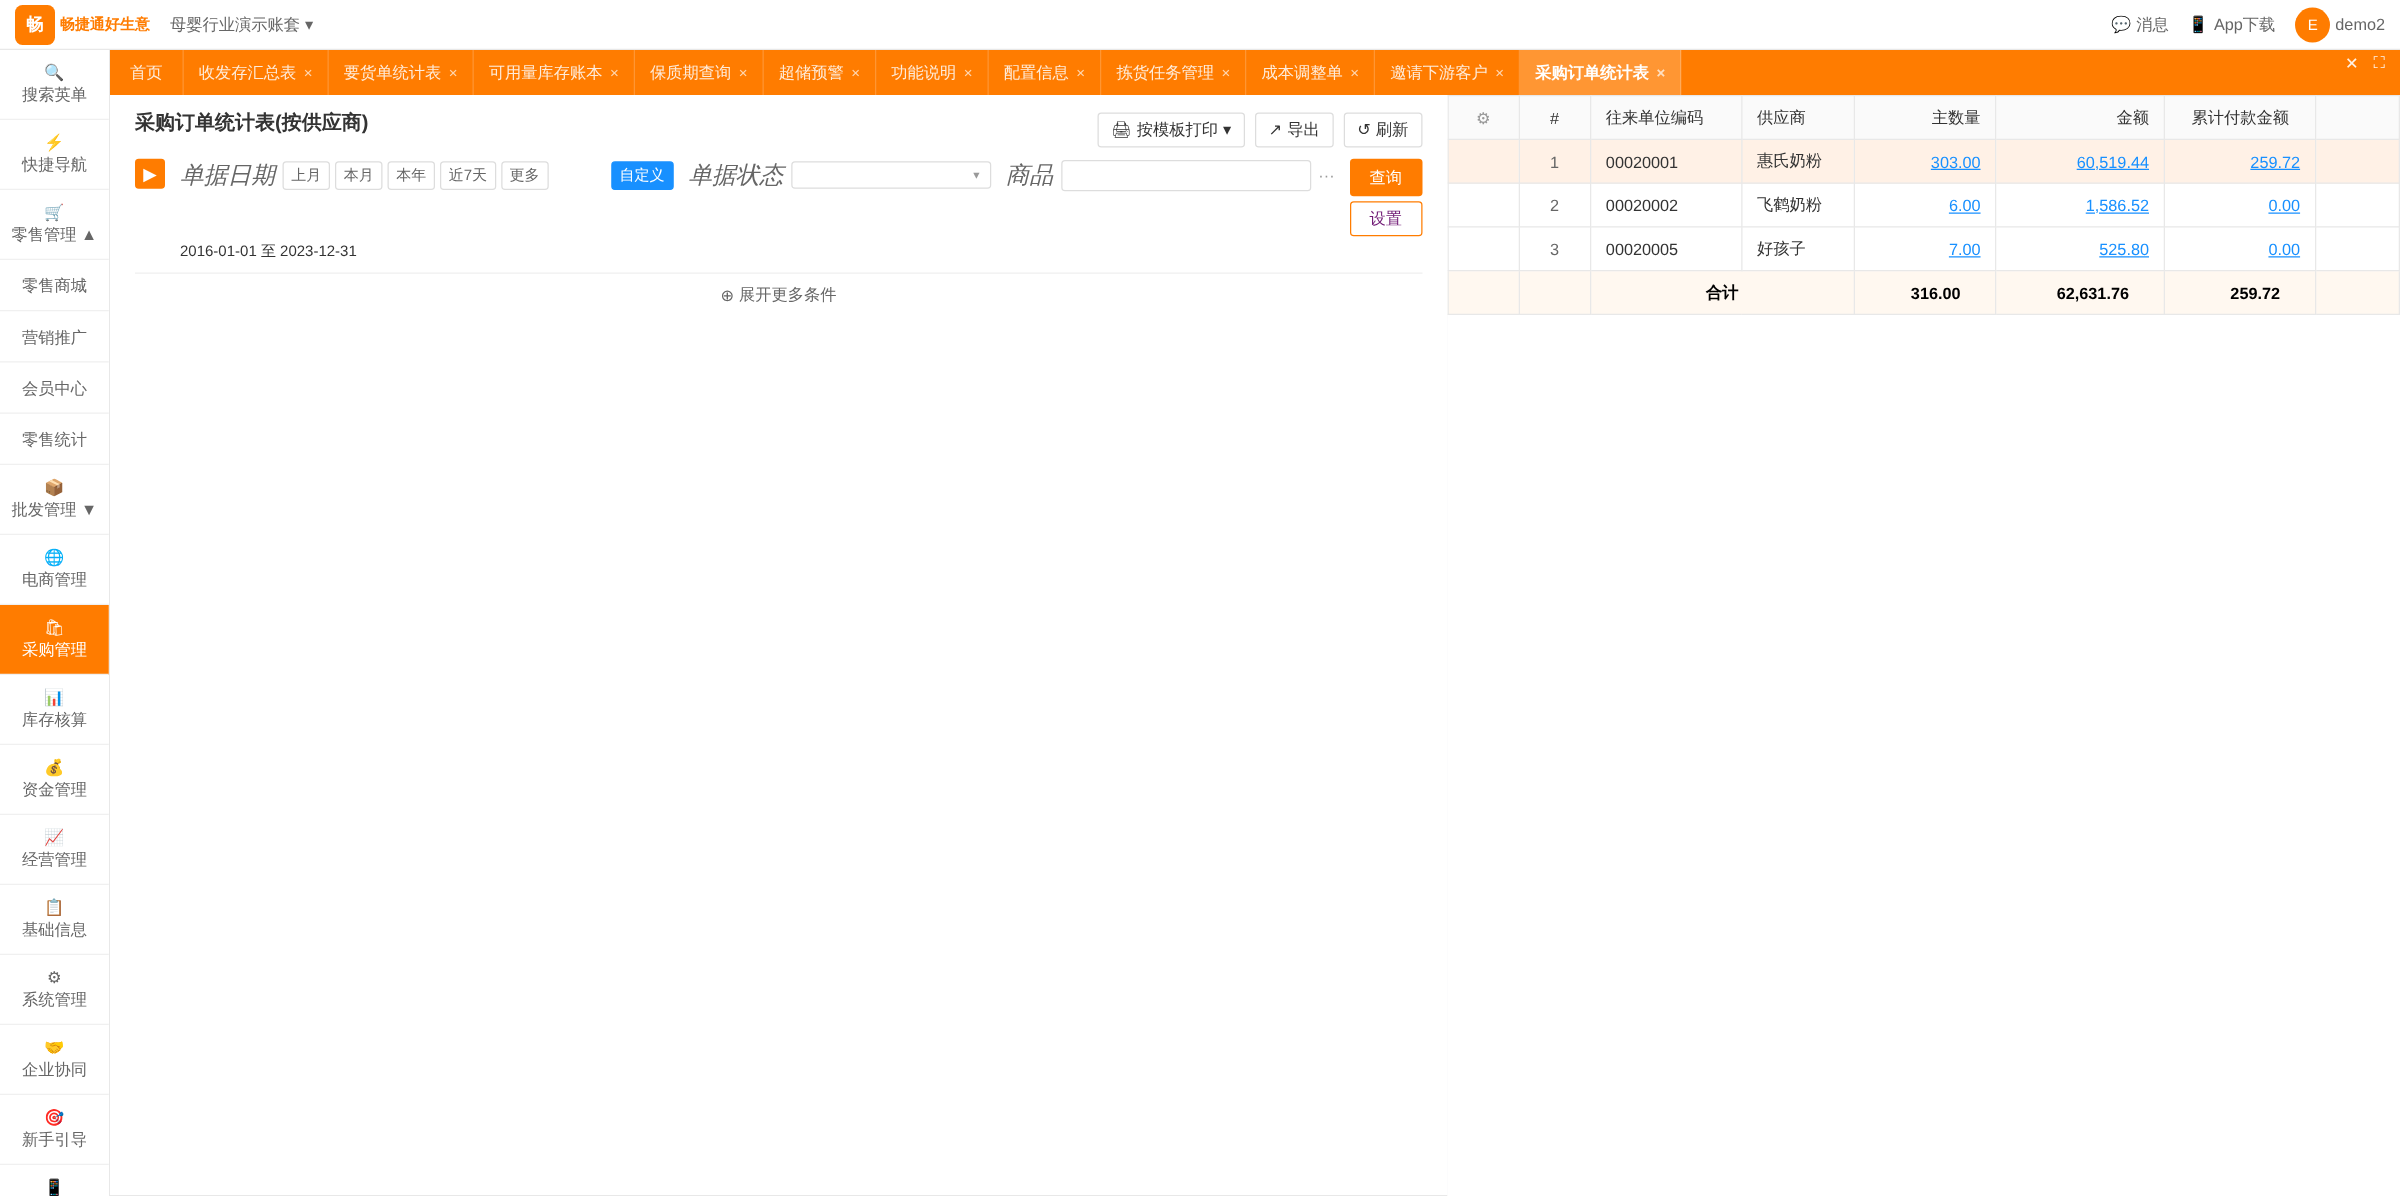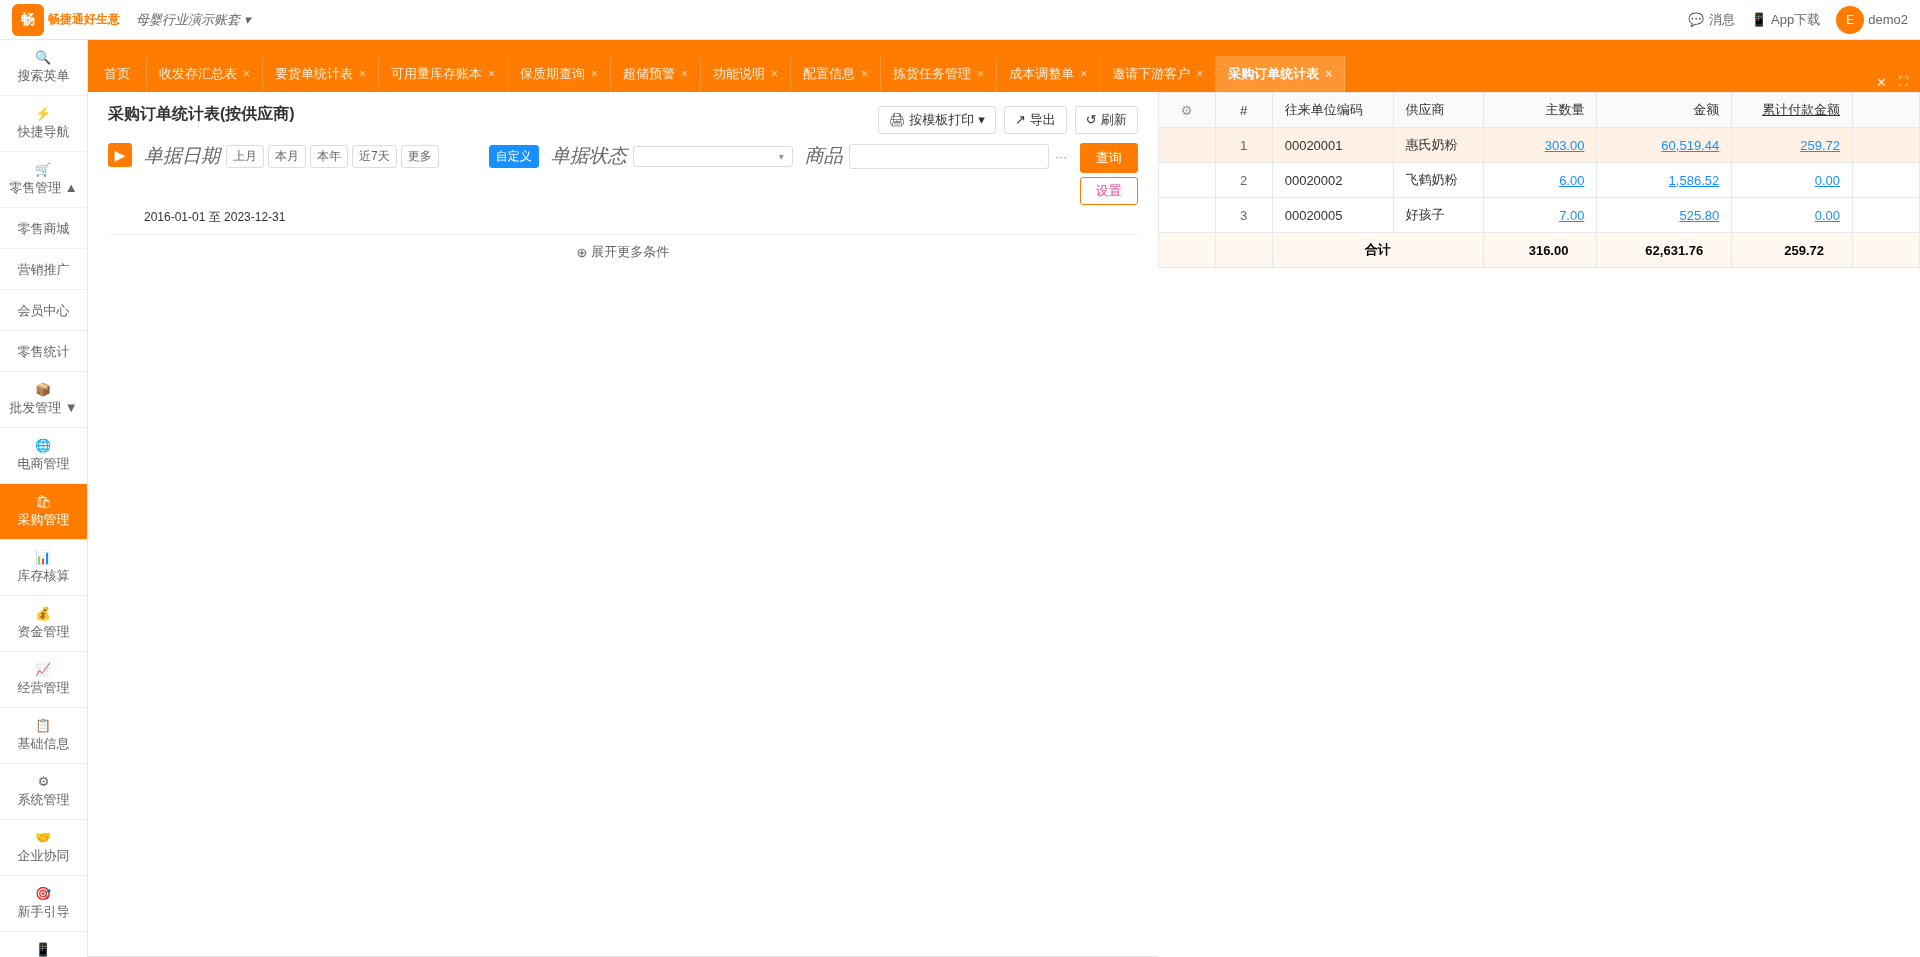--- a/index.html
+++ b/index.html
@@ -13,43 +13,43 @@
       align-items: center;
       justify-content: space-between;
       padding: 0 12px;
       border-bottom: 1px solid #e8e8e8;
       flex-shrink: 0;
     }
     .top-bar-left { display: flex; align-items: center; gap: 8px; }
     .logo-area { display: flex; align-items: center; gap: 4px; }
     .logo-icon { width: 32px; height: 32px; background: #ff7c00; border-radius: 6px; display: flex; align-items: center; justify-content: center; color: #fff; font-size: 14px; font-weight: bold; }
     .logo-text { color: #ff7c00; font-size: 12px; font-weight: bold; line-height: 1.2; }
-    .workspace-selector { display: flex; align-items: center; gap: 4px; color: #666; font-size: 13px; cursor: pointer; padding: 4px 8px; border-radius: 4px; font-style: italic; }
+    .workspace-selector { display: flex; align-items: center; gap: 4px; color: #666; font-size: 13px; cursor: pointer; padding: 4px 8px; border-radius: 4px; }
     .top-bar-right { display: flex; align-items: center; gap: 16px; }
     .top-bar-action { display: flex; align-items: center; gap: 4px; color: #666; cursor: pointer; font-size: 13px; }
     .user-avatar { width: 28px; height: 28px; border-radius: 50%; background: #ff7c00; display: flex; align-items: center; justify-content: center; color: #fff; font-size: 12px; }
 
     
     .main-layout { display: flex; flex: 1; overflow: hidden; }
 
     
     .sidebar { width: 88px; background: #fff; border-right: 1px solid #e8e8e8; display: flex; flex-direction: column; flex-shrink: 0; overflow-y: auto; }
     .sidebar-item { padding: 10px 4px; text-align: center; cursor: pointer; color: #666; font-size: 12px; border-bottom: 1px solid #f0f0f0; position: relative; }
     .sidebar-item.active { color: #fff; background: #ff7c00; }
     .sidebar-item .sidebar-label { margin-top: 2px; }
 
     
     .content-area { flex: 1; display: flex; flex-direction: column; overflow: hidden; }
 
     
     .tab-bar {
       background: #ff7c00;
       display: flex;
-      align-items: flex-end;
-      height: 52px;
+      align-items: flex-start;
+      height: 36px;
       flex-shrink: 0;
       overflow-x: auto;
       overflow-y: hidden;
     }
     .tab-bar::-webkit-scrollbar { height: 2px; }
     .tab-item {
       display: flex;
       align-items: center;
       gap: 4px;
       padding: 16px 12px;
@@ -76,21 +76,21 @@
     .filter-item { display: flex; align-items: center; gap: 6px; }
     .filter-label { color: #666; white-space: nowrap; font-size: 19px; font-style: italic; }
     .filter-date-btns { display: flex; align-items: center; gap: 4px; }
     .date-btn { padding: 2px 6px; border: 1px solid #ddd; border-radius: 3px; cursor: pointer; font-size: 12px; color: #666; background: #fff; }
     .date-btn.custom { background: #1890ff; color: #fff; border-color: #1890ff; border-radius: 3px; margin-left: 46px; }
     .filter-select { display: flex; align-items: center; border: 1px solid #ddd; border-radius: 3px; padding: 4px 8px; cursor: pointer; background: #fff; min-width: 160px; }
     .filter-select-text { flex: 1; color: #999; }
     .filter-select-arrow { color: #999; font-size: 10px; }
     .filter-input { border: 1px solid #ddd; border-radius: 3px; padding: 4px 8px; min-width: 200px; color: #999; }
     .btn-query { background: #ff7c00; color: #fff; border: none; padding: 6px 16px; border-radius: 3px; cursor: pointer; font-size: 13px; }
-    .btn-settings { background: #fff; color: #ec4899; border: 1px solid #ff7c00; padding: 4px 12px; border-radius: 3px; cursor: pointer; font-size: 13px; }
+    .btn-settings { background: #fff; color: #701a75; border: 1px solid #ff7c00; padding: 4px 12px; border-radius: 3px; cursor: pointer; font-size: 13px; }
     .expand-btn { display: flex; align-items: center; justify-content: center; gap: 4px; color: #666; cursor: pointer; font-size: 12px; padding: 4px 8px; }
     .page-title-row { display: flex; align-items: center; justify-content: space-between; margin-bottom: 8px; }
     .page-title-actions { display: flex; align-items: center; gap: 8px; }
     .btn-print { background: #fff; border: 1px solid #ddd; padding: 4px 10px; border-radius: 3px; cursor: pointer; display: flex; align-items: center; gap: 4px; font-size: 13px; color: #333; }
     .btn-export { background: #fff; border: 1px solid #ddd; padding: 4px 10px; border-radius: 3px; cursor: pointer; display: flex; align-items: center; gap: 4px; font-size: 13px; color: #333; }
     .btn-refresh { background: #fff; border: 1px solid #ddd; padding: 4px 10px; border-radius: 3px; cursor: pointer; display: flex; align-items: center; gap: 4px; font-size: 13px; color: #333; }
 
     
     .table-area { flex: 1; background: #fff; margin: 0; overflow: auto; }
     table { width: 100%; border-collapse: collapse; }
@@ -351,21 +351,21 @@
       <div class="table-area">
         <table>
           <thead>
             <tr>
               <th class="col-setting">⚙</th>
               <th style="width:40px; text-align:center;">#</th>
               <th>往来单位编码</th>
               <th>供应商</th>
               <th style="text-align:right;">主数量</th>
               <th style="text-align:right;">金额</th>
-              <th style="text-align:right;text-decoration:underline;">累计付款金额</th>
+              <th style="text-align:center;">累计付款金额</th>
               <th></th>
             </tr>
           </thead>
           <tbody>
             <tr class="highlighted">
               <td></td>
               <td class="row-num">1</td>
               <td>00020001</td>
               <td>惠氏奶粉</td>
               <td style="text-align:right;"><span class="link-text">303.00</span></td>

